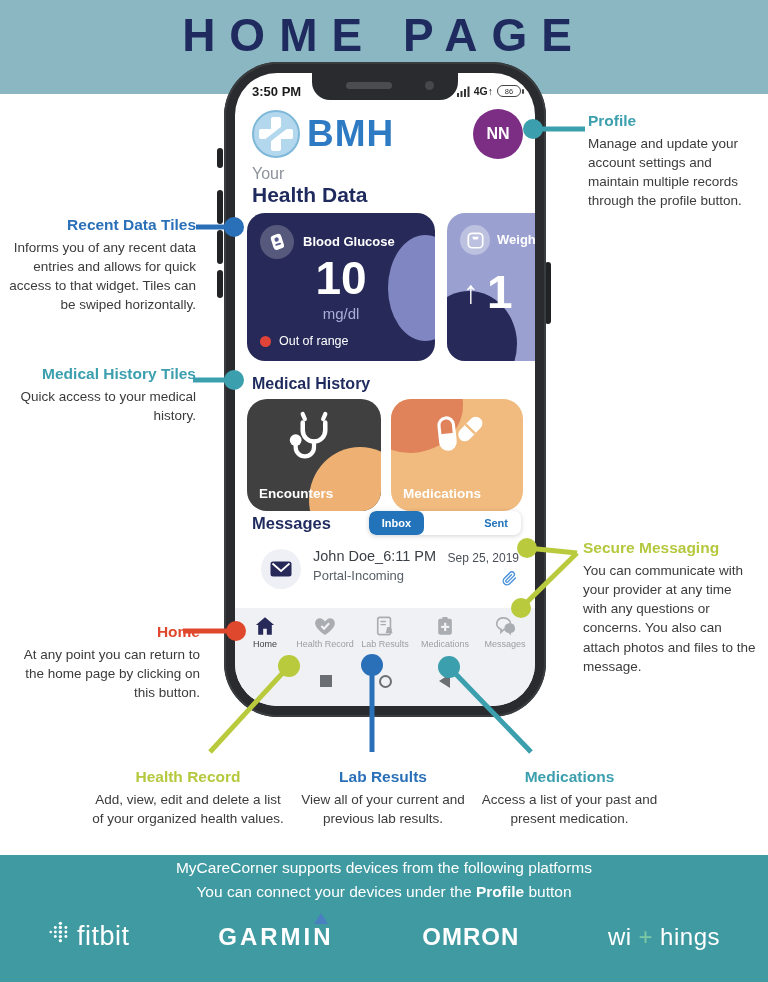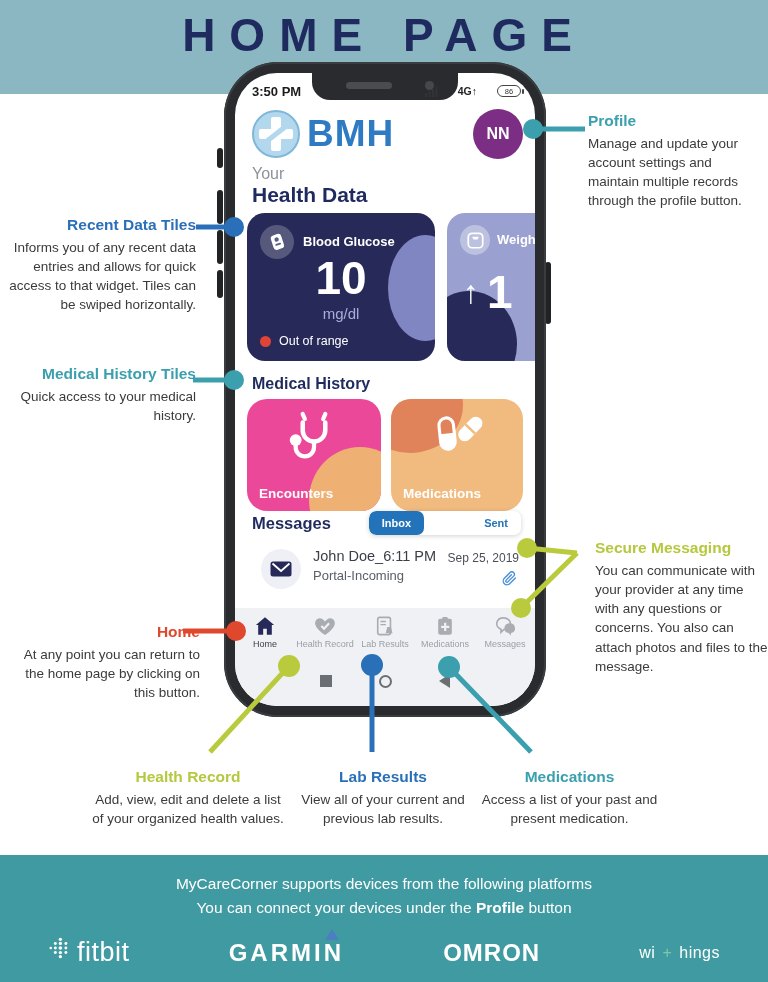--- a/index.html
+++ b/index.html
@@ -7,50 +7,50 @@
   .page { position:relative; width:768px; height:982px; background:#fff; overflow:hidden; }
 
   
   .banner { position:absolute; left:0; top:0; width:768px; height:94px; background:#8ab7c2;
             display:flex; align-items:flex-start; justify-content:center; }
   .banner h1 { margin-top:8px; font-size:46px; font-weight:800; letter-spacing:14px; color:#1f2a5e; }
 
   
   .footer { position:absolute; left:0; top:855px; width:768px; height:127px; background:#3f9aa1;
             color:#fff; text-align:center; }
-  .footer .l1 { padding-top:20px; font-size:15.5px; }
+  .footer .l1 { padding-top:4px; font-size:15.5px; }
   .footer .l2 { margin-top:6px; font-size:15.5px; }
   .footer .l2 b { font-weight:700; }
   .logos { display:flex; justify-content:space-between; align-items:center; padding:0 48px; margin-top:20px; }
   .logo { color:#fff; display:flex; gap:7px; }
   .fitbit-text { font-size:27px; font-weight:500; letter-spacing:0.5px; }
   .garmin { position:relative; font-size:24px; font-weight:700; letter-spacing:3px; }
   .garmin-delta { position:absolute; top:-10px; left:96px; width:0; height:0;
                   border-left:7px solid transparent; border-right:7px solid transparent;
                   border-bottom:11px solid #4a7fc1; }
   .omron { font-size:24px; font-weight:800; letter-spacing:1px; }
-  .withings { font-size:16px; font-weight:400; letter-spacing:0.5px; }
+  .withings { font-size:24px; font-weight:400; letter-spacing:0.5px; }
   .withings .plus { color:#7cc9a4; font-weight:500; }
 
   
   .side-btn { position:absolute; width:6px; background:#202224; border-radius:3px; z-index:1; }
   .phone { position:absolute; left:224px; top:62px; width:322px; height:655px;
            background:#292b2e; border-radius:54px; z-index:2; box-shadow:0 0 0 2px #3a3d40 inset; }
   .screen { position:absolute; left:11px; top:11px; width:300px; height:633px;
             background:#fff; border-radius:42px; overflow:hidden; }
   .notch { position:absolute; left:50%; transform:translateX(-50%); top:0; width:146px; height:27px;
            background:#292b2e; border-radius:0 0 18px 18px; z-index:5; }
   .notch .speaker { position:absolute; left:34px; top:9px; width:46px; height:7px; background:#4a4d50; border-radius:4px; }
   .notch .camera { position:absolute; right:24px; top:8px; width:9px; height:9px; background:#46494c; border-radius:50%; }
 
   
   .statusbar { position:absolute; left:0; top:8px; width:100%; height:20px; padding:0 14px 0 17px;
                display:flex; justify-content:space-between; align-items:center; z-index:6; }
   .sb-time { font-size:13px; font-weight:700; color:#1b1b1b; }
-  .sb-right { display:flex; align-items:center; gap:20px; }
+  .sb-right { display:flex; align-items:center; gap:4px; }
   .sb-net { font-size:10.5px; font-weight:700; color:#222; }
   .battery { position:relative; width:24px; height:12px; border:1.5px solid #444; border-radius:6px;
              font-size:7.5px; color:#333; display:flex; align-items:center; justify-content:center; }
   .battery:after { content:""; position:absolute; right:-4px; top:3px; width:2.5px; height:5px; background:#444; border-radius:1px; }
 
   
   .logo-row { position:absolute; left:16px; top:36px; display:flex; align-items:center; }
   .bmh-text { font-size:37px; font-weight:600; color:#2e7bc4; letter-spacing:1px; margin-left:6px; }
   .avatar { position:absolute; right:12px; top:36px; width:50px; height:50px; border-radius:50%;
             background:#7c2e85; color:#fff; font-size:16px; font-weight:700;
@@ -74,21 +74,21 @@
   .tile-unit { position:absolute; left:0; top:92px; width:100%; text-align:center; font-size:15px; color:#a9aed8; }
   .tile-status { position:absolute; left:13px; bottom:13px; display:flex; align-items:center; gap:8px; font-size:12.5px; }
   .dot-red { width:11px; height:11px; border-radius:50%; background:#e04438; }
   .w-value { position:absolute; left:16px; top:52px; display:flex; align-items:center; gap:8px; }
   .w-arrow { font-size:32px; font-weight:800; }
   .w-num { font-size:46px; font-weight:800; }
 
   
   .mh-title { position:absolute; left:17px; top:302px; font-size:16px; font-weight:800; color:#1f2a5e; }
   .mh-tile { position:absolute; top:326px; height:112px; border-radius:20px; overflow:hidden; color:#fff; }
-  .mh-enc { left:12px; width:134px; background:#ec4899; }
+  .mh-enc { left:12px; width:134px; background:#404040; }
   .mh-enc .tile-blob { right:-30px; bottom:-42px; width:102px; height:106px; background:#eeb173; }
   .mh-med { left:156px; width:132px; background:#f1ba7e; }
   .mh-med .tile-blob { left:-34px; top:-42px; width:106px; height:96px; background:#e0835a; }
   .mh-label { position:absolute; left:12px; bottom:10px; font-size:13.5px; font-weight:700; }
   .mh-icon { position:absolute; left:50%; transform:translateX(-50%); top:10px; }
 
   
   .msg-title { position:absolute; left:17px; top:441px; font-size:16.5px; font-weight:800; color:#1f2a5e; }
   .segment { position:absolute; right:14px; top:438px; display:flex; background:#fff; border-radius:7px;
              box-shadow:0 1px 5px rgba(0,0,0,0.18); overflow:hidden; }
@@ -330,21 +330,21 @@
   <div class="ann ann-right" style="left:10px; top:621px; width:190px;">
     <h3 class="c-red">Home</h3>
     <div>At any point you can return to the home page by clicking on this button.</div>
   </div>
 
   <div class="ann" style="left:588px; top:110px; width:170px;">
     <h3 class="c-teal">Profile</h3>
     <div>Manage and update your account settings and maintain multiple records through the profile button.</div>
   </div>
 
-  <div class="ann" style="left:583px; top:537px; width:174px;margin-left:12px;">
+  <div class="ann" style="left:583px; top:537px; width:174px;">
     <h3 class="c-green">Secure Messaging</h3>
     <div>You can communicate with your provider at any time with any questions or concerns.  You also can attach photos and files to the message.</div>
   </div>
 
   <div class="ann ann-center" style="left:88px; top:766px; width:200px;">
     <h3 class="c-green">Health Record</h3>
     <div>Add, view, edit and delete a list of your organized health values.</div>
   </div>
 
   <div class="ann ann-center" style="left:288px; top:766px; width:190px;">

